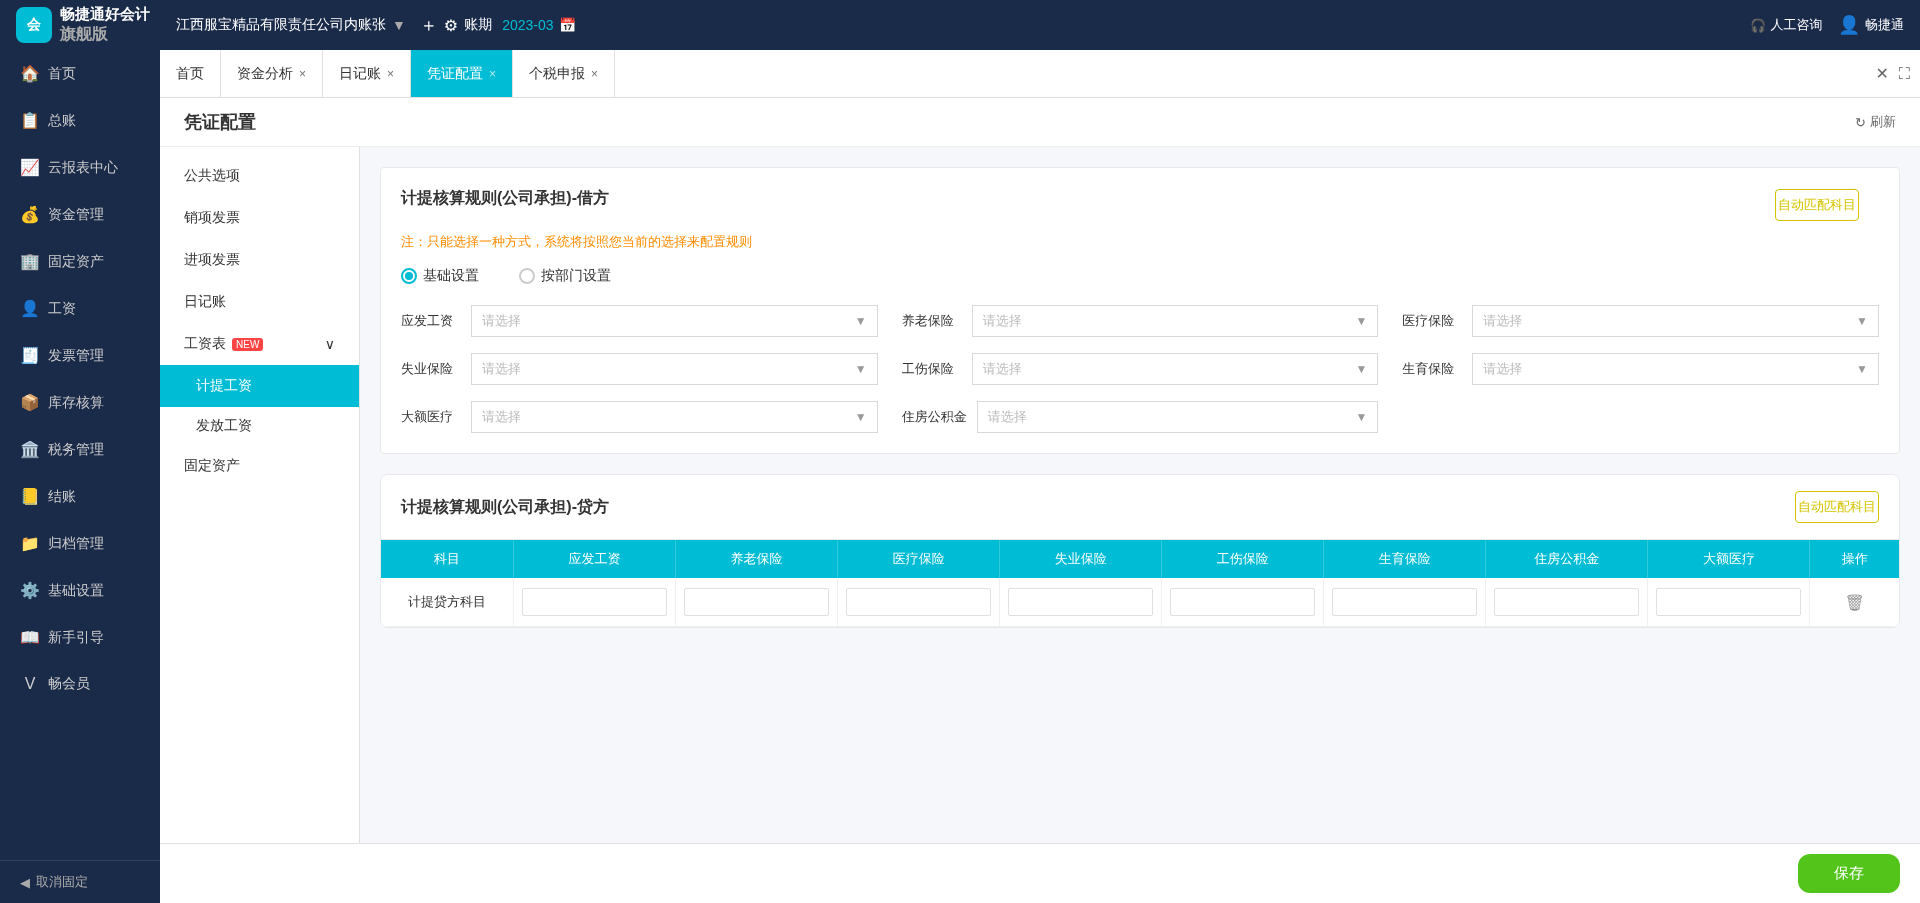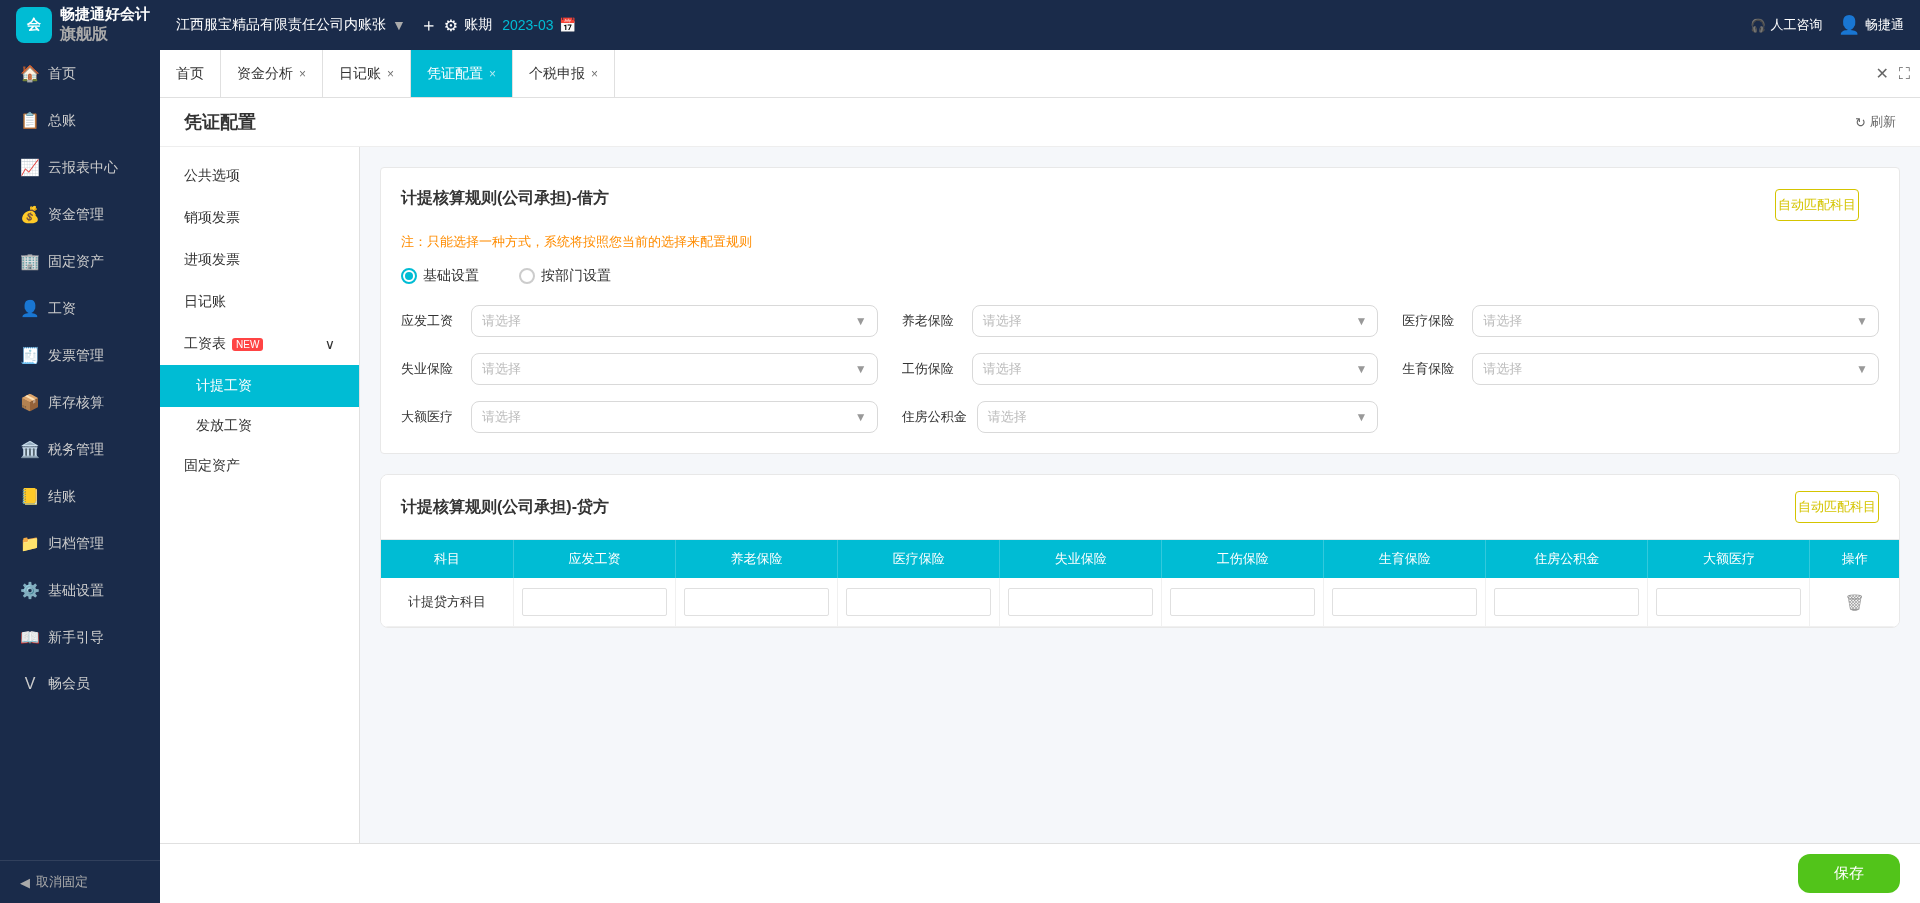--- a/index.html
+++ b/index.html
@@ -282,21 +282,21 @@
     .form-label {
       font-size: 13px;
       color: #333;
       white-space: nowrap;
       min-width: 60px;
     }
     .form-select {
       flex: 1;
       height: 32px;
       border: 1px solid #d9d9d9;
-      border-radius: 8px;
+      border-radius: 0;
       background: white;
       display: flex;
       align-items: center;
       justify-content: space-between;
       padding: 0 10px;
       cursor: pointer;
       font-size: 13px;
       color: #bbb;
     }
     .form-select .arrow { color: #999; font-size: 12px; }

